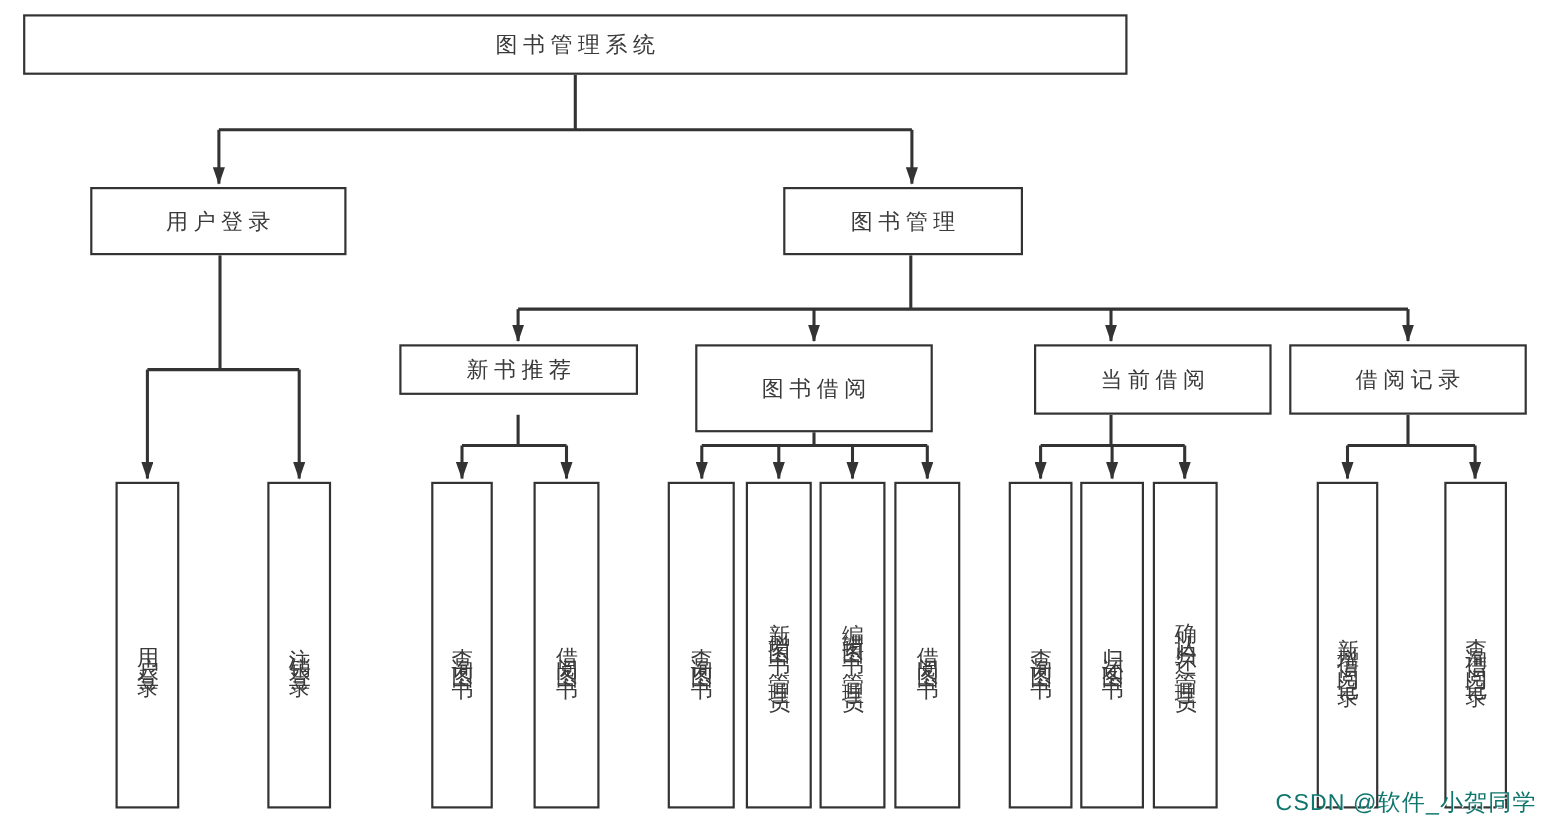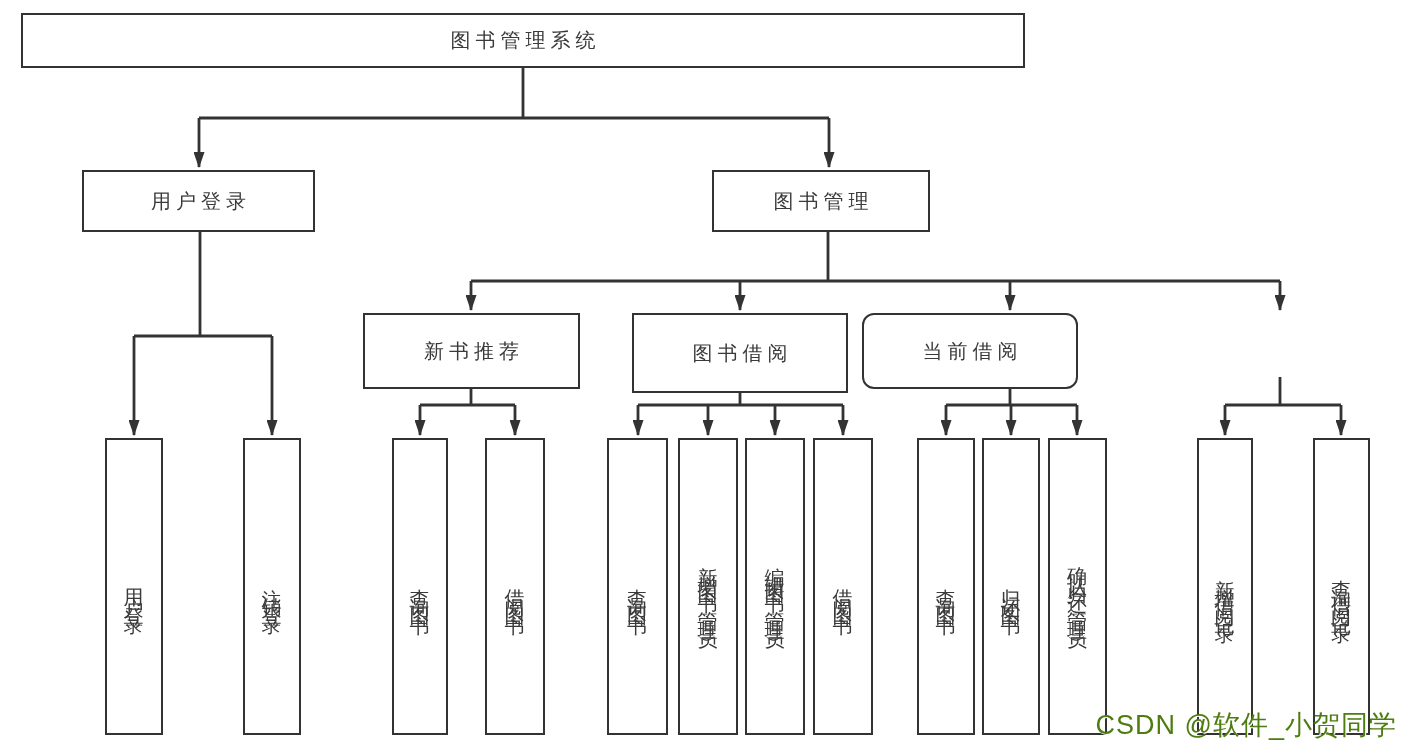--- a/index.html
+++ b/index.html
@@ -43,22 +43,22 @@
     writing-mode: vertical-rl;
     text-orientation: mixed;
     letter-spacing: 9px;
     line-height: 1;
     padding-top: 9px;
   }
   .watermark {
     position: absolute;
     right: 8px;
     bottom: 4px;
-    font-size: 27px;
-    color: #4d7c0f;
+    font-size: 21px;
+    color: #0f766e;
     letter-spacing: 1px;
     white-space: nowrap;
     text-shadow: 1px 1px 0 #ffffff;
   }
 </style>
 </head>
 <body>
 
 <div class="stage">
 
@@ -103,23 +103,24 @@
       <path d="M1225 405 V435" marker-end="url(#arrow)"></path>
       <path d="M1341 405 V435" marker-end="url(#arrow)"></path>
     </g>
   </svg>
 
   <div class="node hbox" style="left:21px; top:13px; width:1004px; height:55px;">图书管理系统</div>
 
   <div class="node hbox" style="left:82px; top:170px; width:233px; height:62px;">用户登录</div>
   <div class="node hbox" style="left:712px; top:170px; width:218px; height:62px;">图书管理</div>
 
-  <div class="node hbox" style="left:363px; top:313px; width:217px; height:76px;">新书推荐</div>
+  <div class="node hbox" style="left:363px; top:313px; width:217px; height:46px;">新书推荐</div>
   <div class="node hbox" style="left:632px; top:313px; width:216px; height:80px;">图书借阅</div>
-  <div class="node hbox" style="left:862px; top:313px; width:216px; height:76px;border-radius:12px;">当前借阅</div>
+  <div class="node hbox" style="left:940px; top:313px; width:216px; height:64px;">当前借阅</div>
+  <div class="node hbox" style="left:1172px; top:313px; width:216px; height:64px;">借阅记录</div>
 
   <div class="node vbox" style="left:105px; top:438px; width:58px; height:297px;">用户登录</div>
   <div class="node vbox" style="left:243px; top:438px; width:58px; height:297px;">注销登录</div>
 
   <div class="node vbox" style="left:392px; top:438px; width:56px; height:297px;">查询图书</div>
   <div class="node vbox" style="left:485px; top:438px; width:60px; height:297px;">借阅图书</div>
 
   <div class="node vbox" style="left:607px; top:438px; width:61px; height:297px;">查询图书</div>
   <div class="node vbox" style="left:678px; top:438px; width:60px; height:297px;">新增图书（管理员）</div>
   <div class="node vbox" style="left:745px; top:438px; width:60px; height:297px;">编辑图书（管理员）</div>

